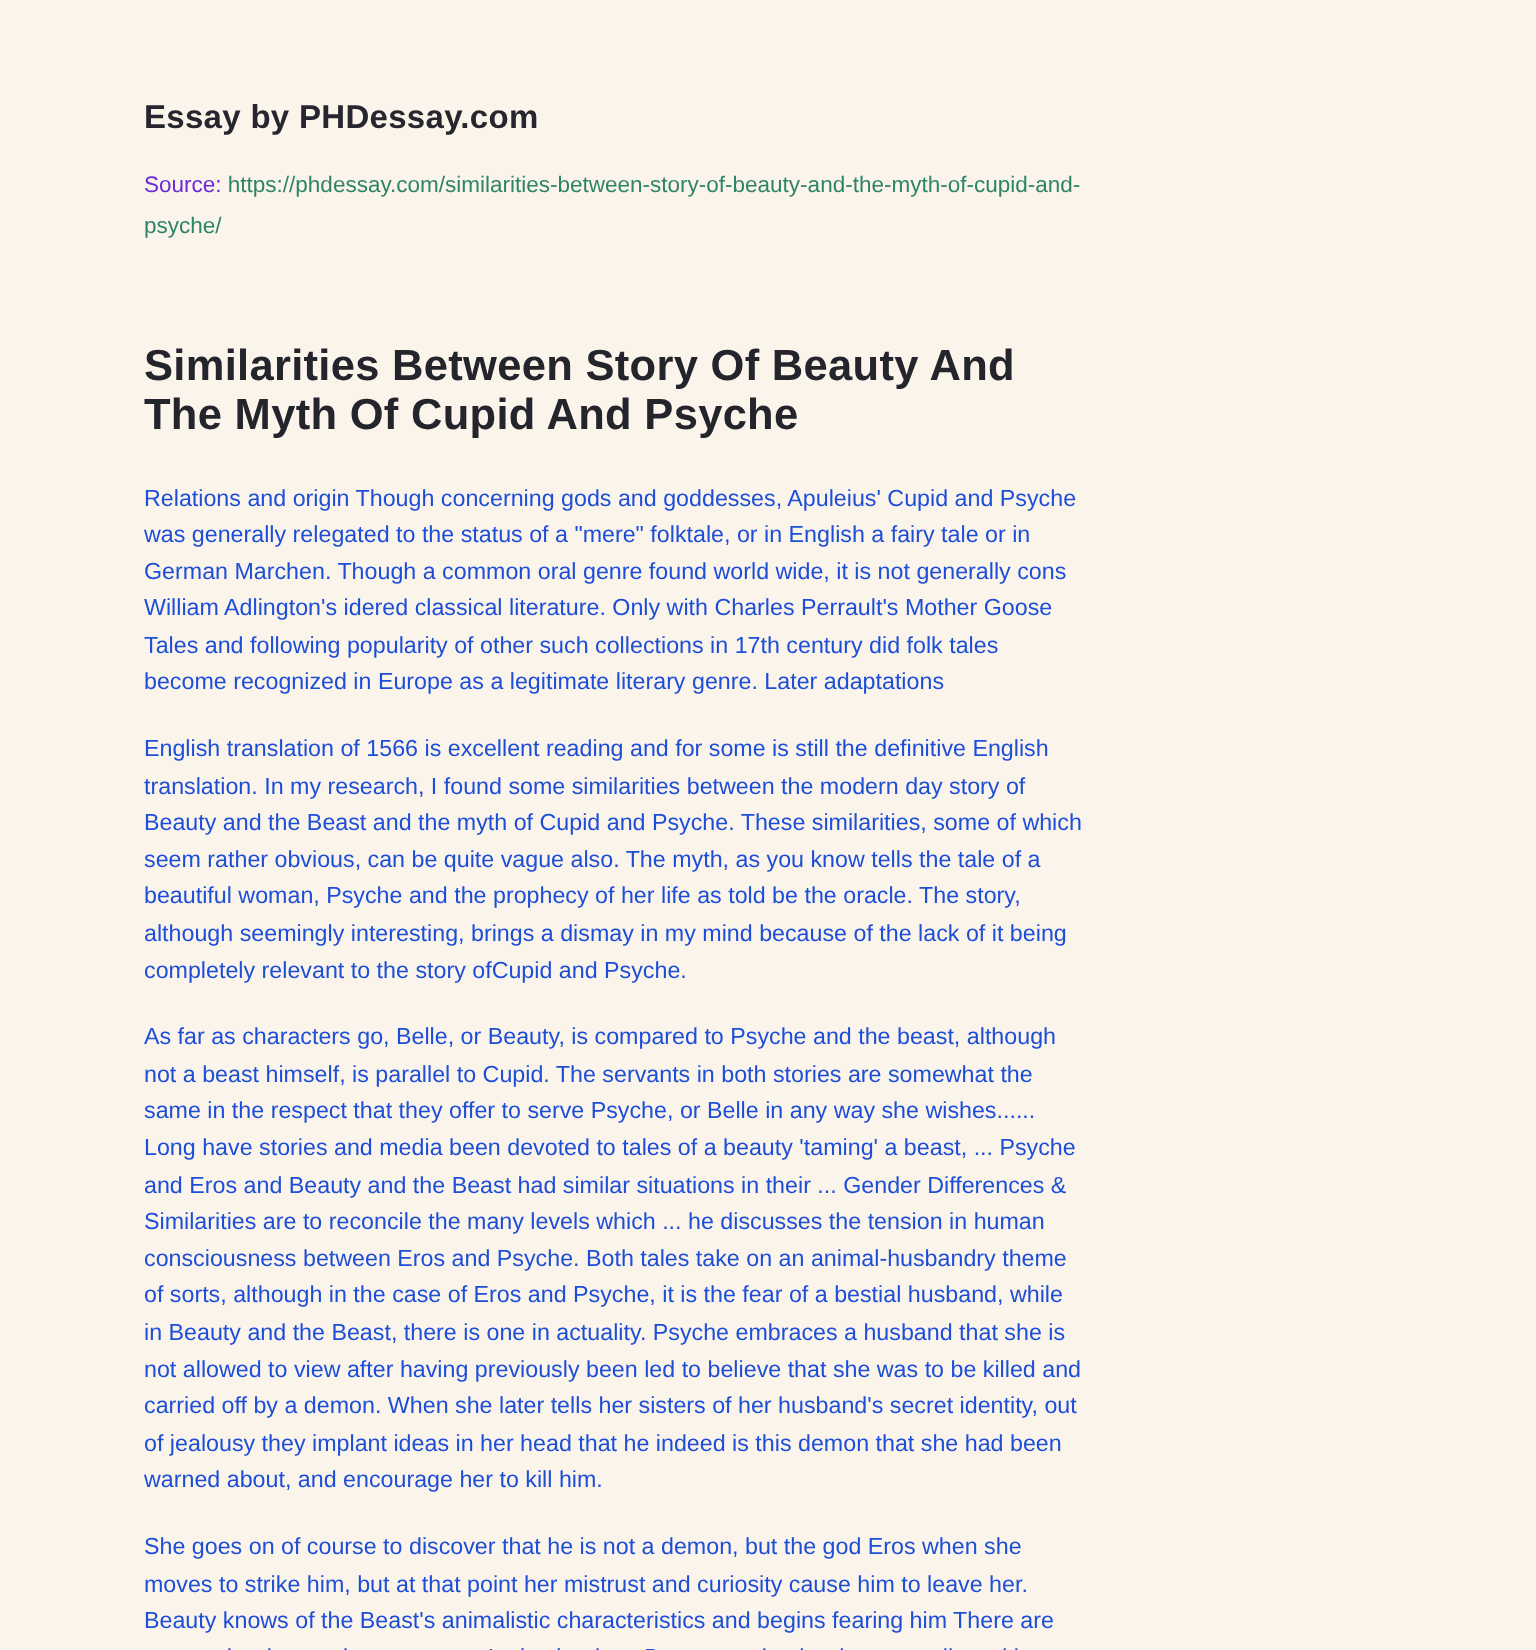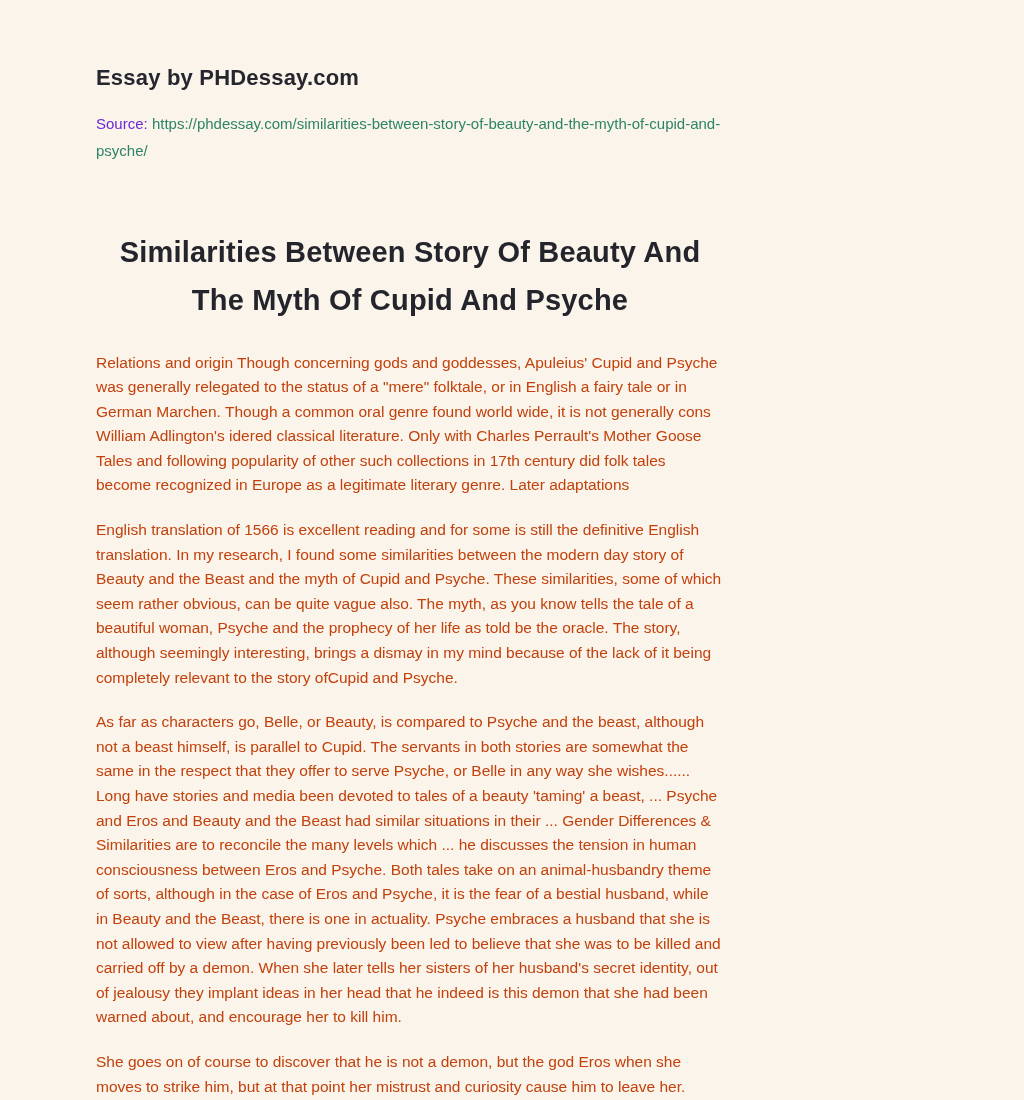--- a/index.html
+++ b/index.html
@@ -45,35 +45,34 @@
     left: 824px;
     top: 66px;
     width: 102px;
     height: 98px;
   }
   .logo svg { width: 100%; height: 100%; }
   .essay-title {
     margin: 64px 0 0 0;
     max-width: 832px;
     font-size: 29px;
-    line-height: 48px;
+    line-height: 33px;
     font-weight: 700;
     color: #24252c;
     letter-spacing: 0.2px;
-    text-align: center;
   }
   .body-copy {
     margin-top: 27px;
     max-width: 832px;
   }
   .body-copy p {
     margin: 0 0 20px 0;
     font-size: 15.5px;
     line-height: 24.6px;
-    color: #c2410c;
+    color: #1d4ed8;
   }
 </style>
 </head>
 <body>
 
 <div class="page">
   <div class="logo">
     <svg viewBox="0 0 100 95" fill="none" stroke="#2f7d63" stroke-width="6.5" stroke-linecap="round">
       <path d="M7,90 C14,66 26,32 41,7"></path>
       <path d="M41,7 C47,22 53,39 58,53"></path>

